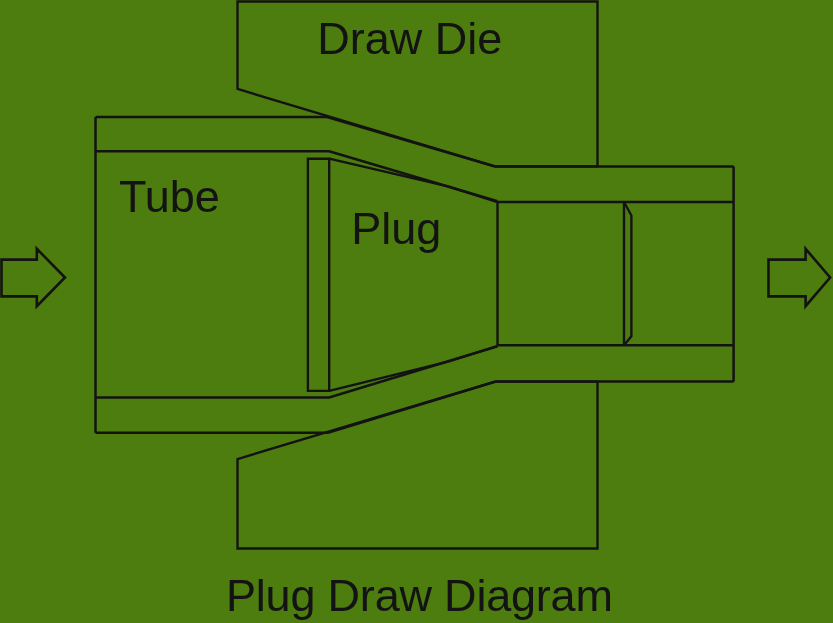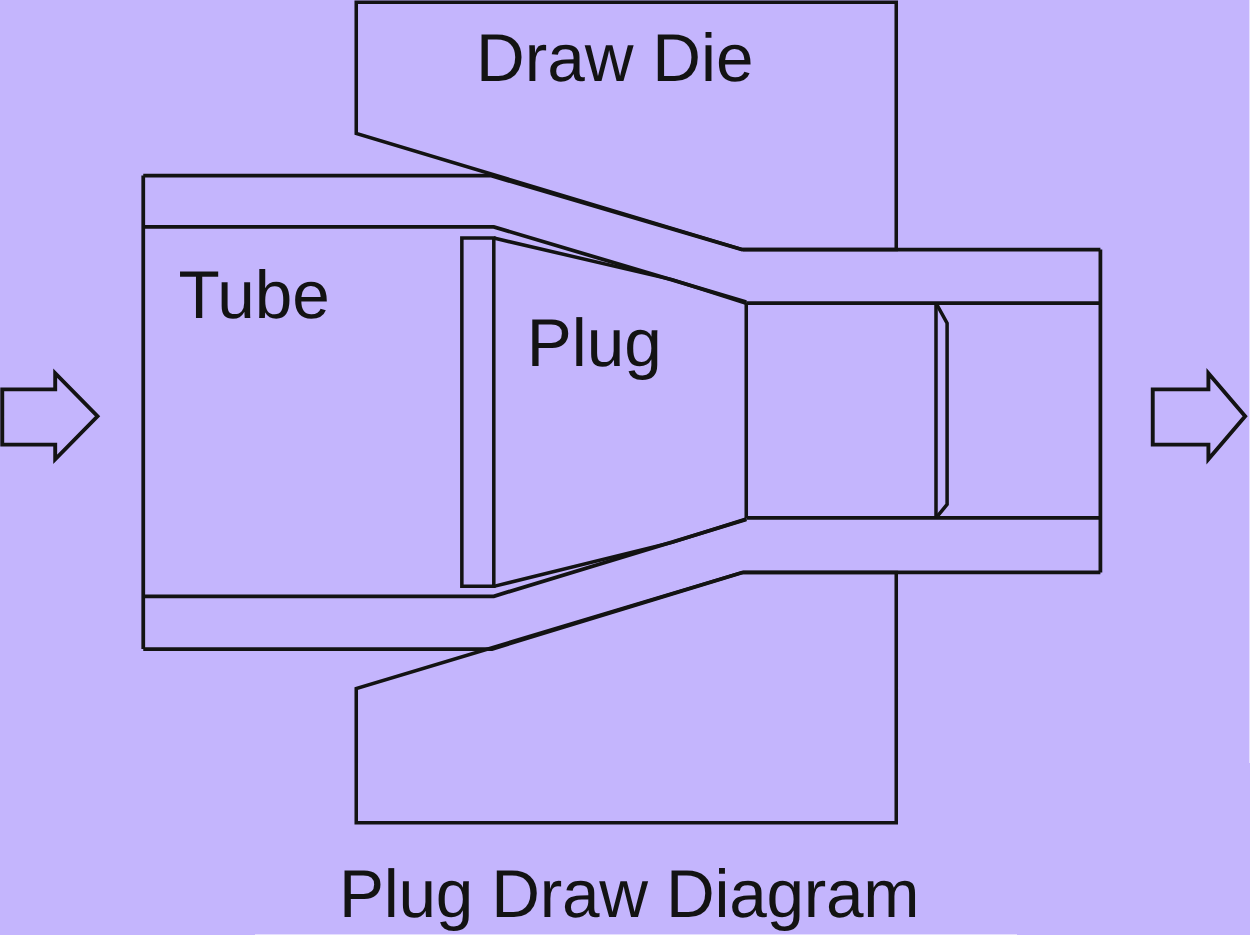--- a/index.html
+++ b/index.html
@@ -1,16 +1,16 @@
 <!DOCTYPE html>
 <html><head>
 <meta charset="utf-8">
 <style>
   html,body{margin:0;padding:0;background:#fff;}
-  .page{position:relative;width:833px;height:623px;background:#c4b5fd;overflow:hidden;}
+  .page{position:relative;width:833px;height:623px;background:#4d7c0f;overflow:hidden;}
   svg{position:absolute;left:0;top:0;}
   text{font-family:"Liberation Sans",sans-serif;fill:#131313;}
 </style>
 </head>
 <body>
 <div class="page">
 <svg width="833" height="623" viewBox="0 0 833 623">
 
   <g fill="none" stroke="#131313" stroke-width="2.35" stroke-linejoin="miter">
     <path d="M 237.5,89 L 237.5,1.5 L 597.5,1.5 L 597.5,166.4 L 495,166.4 L 237.5,89 Z"></path>

